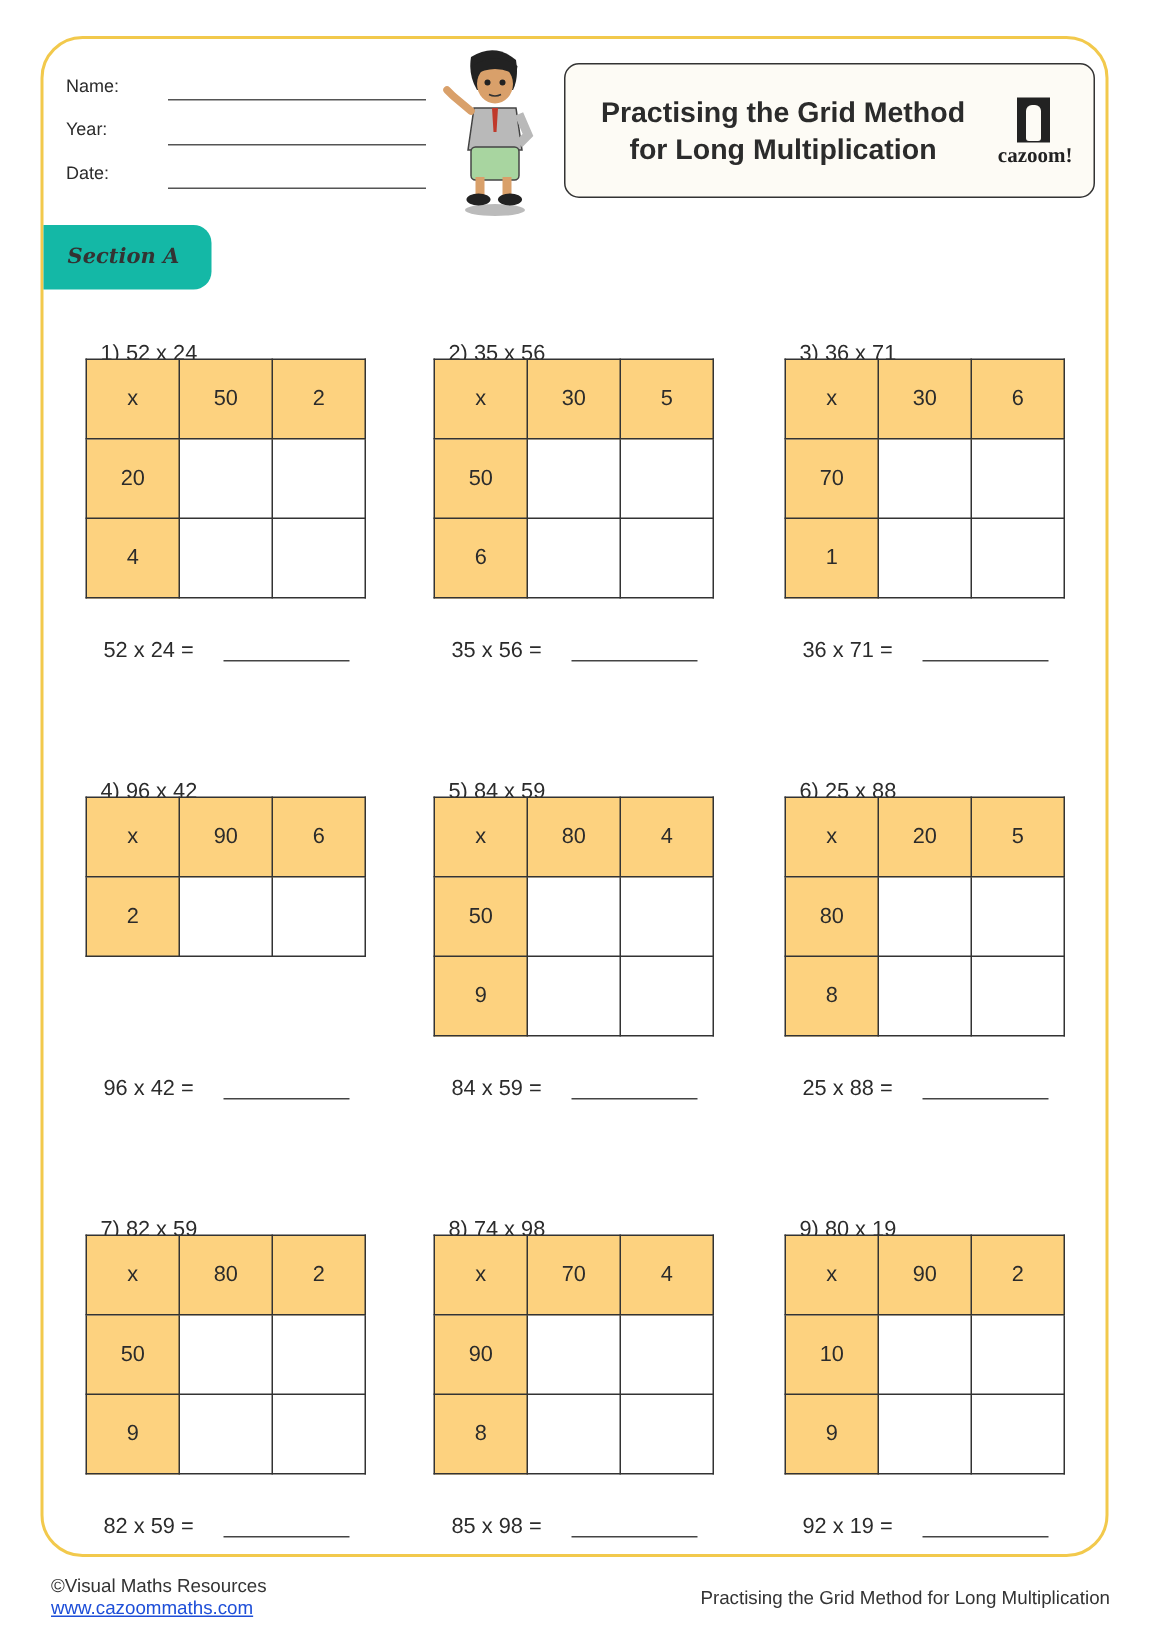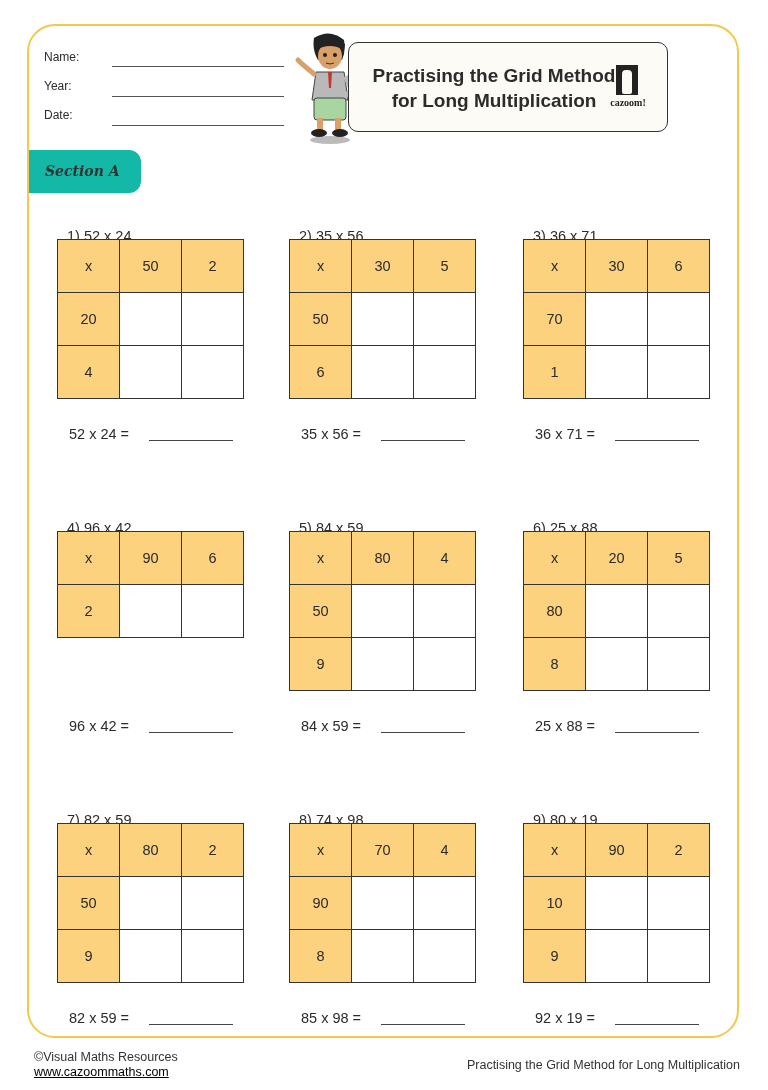--- a/index.html
+++ b/index.html
@@ -1,38 +1,38 @@
 <!DOCTYPE html>
 <html><head>
 <meta charset="utf-8">
 <style>
   html, body { margin:0; padding:0; background:#ffffff; }
   body { width:768px; height:1090px; position:relative; font-family:"Liberation Sans", sans-serif; color:#2b2b2b; overflow:hidden; }
   .frame { position:absolute; left:27px; top:24px; width:712px; height:1014px; border:2px solid #f2c94c; border-radius:28px; box-sizing:border-box; }
   .hdr-label { position:absolute; left:44px; font-size:12px; color:#2b2b2b; }
   .hdr-line { position:absolute; left:112px; width:172px; border-bottom:1.5px solid #555; }
   .mascot { position:absolute; left:290px; top:30px; width:70px; height:115px; }
-  .title-box { position:absolute; left:348px; top:42px; width:320px; height:90px; border:1.5px solid #333; border-radius:10px; background:#fdfbf5; box-sizing:border-box; }
+  .title-box { position:absolute; left:376px; top:42px; width:354px; height:90px; border:1.5px solid #333; border-radius:10px; background:#fdfbf5; box-sizing:border-box; }
   .title-text { position:absolute; left:0; top:20px; width:290px; text-align:center; font-weight:bold; font-size:19px; line-height:25px; color:#2b2b2b; }
   .logo { position:absolute; right:14px; top:18px; width:50px; height:52px; }
   .logo-mark { position:absolute; left:13px; top:4px; width:22px; height:30px; background:#222; }
   .logo-mark::after { content:""; position:absolute; left:6px; top:5px; width:10px; height:24px; background:#fdfbf5; border-radius:4px 4px 2px 2px; }
-  .logo-text { position:absolute; left:0; top:36px; width:50px; text-align:center; font-family:"Liberation Serif", serif; font-weight:bold; font-size:10px; color:#222; }
+  .logo-text { position:absolute; left:0; top:36px; width:50px; text-align:right; font-family:"Liberation Serif", serif; font-weight:bold; font-size:14px; color:#222; }
   .section-tab { position:absolute; left:29px; top:150px; width:112px; height:43px; background:#14b8a6; border-radius:0 12px 12px 0; }
   .section-tab span { position:absolute; left:16px; top:13px; font-family:"DejaVu Serif", serif; font-style:italic; font-weight:bold; font-size:14px; color:#333; }
   .problem { position:absolute; width:200px; }
   .q-title { position:absolute; left:10px; top:0; font-size:14.5px; color:#2b2b2b; white-space:nowrap;margin-top:16px; }
   table.grid { position:absolute; left:0; top:27px; border-collapse:collapse; }
   table.grid td { width:61px; height:52px; border:1.5px solid #333; text-align:center; vertical-align:middle; font-size:14.5px; color:#2b2b2b; padding:0; }
   table.grid td.h { background:#fdd27f; }
   table.grid td.e { background:#ffffff; }
   .answer { position:absolute; left:12px; top:214px; font-size:14.5px; white-space:nowrap;text-align:center; }
   .answer-line { position:absolute; left:92px; top:228px; width:84px; border-bottom:1.2px solid #444; }
   .footer-left { position:absolute; left:34px; top:1050px; font-size:12.5px; color:#333; line-height:15px; }
-  .footer-left a { color:#000000; text-decoration:underline; }
+  .footer-left a { color:#1d4ed8; text-decoration:underline; }
   .footer-right { position:absolute; right:28px; top:1058px; font-size:12.5px; color:#333; }
 </style>
 </head>
 <body>
 
 <div class="frame"></div>
 
 <div class="hdr-label" style="top:50px;">Name:</div>
 <div class="hdr-line" style="top:66px;"></div>
 <div class="hdr-label" style="top:79px;">Year:</div>

